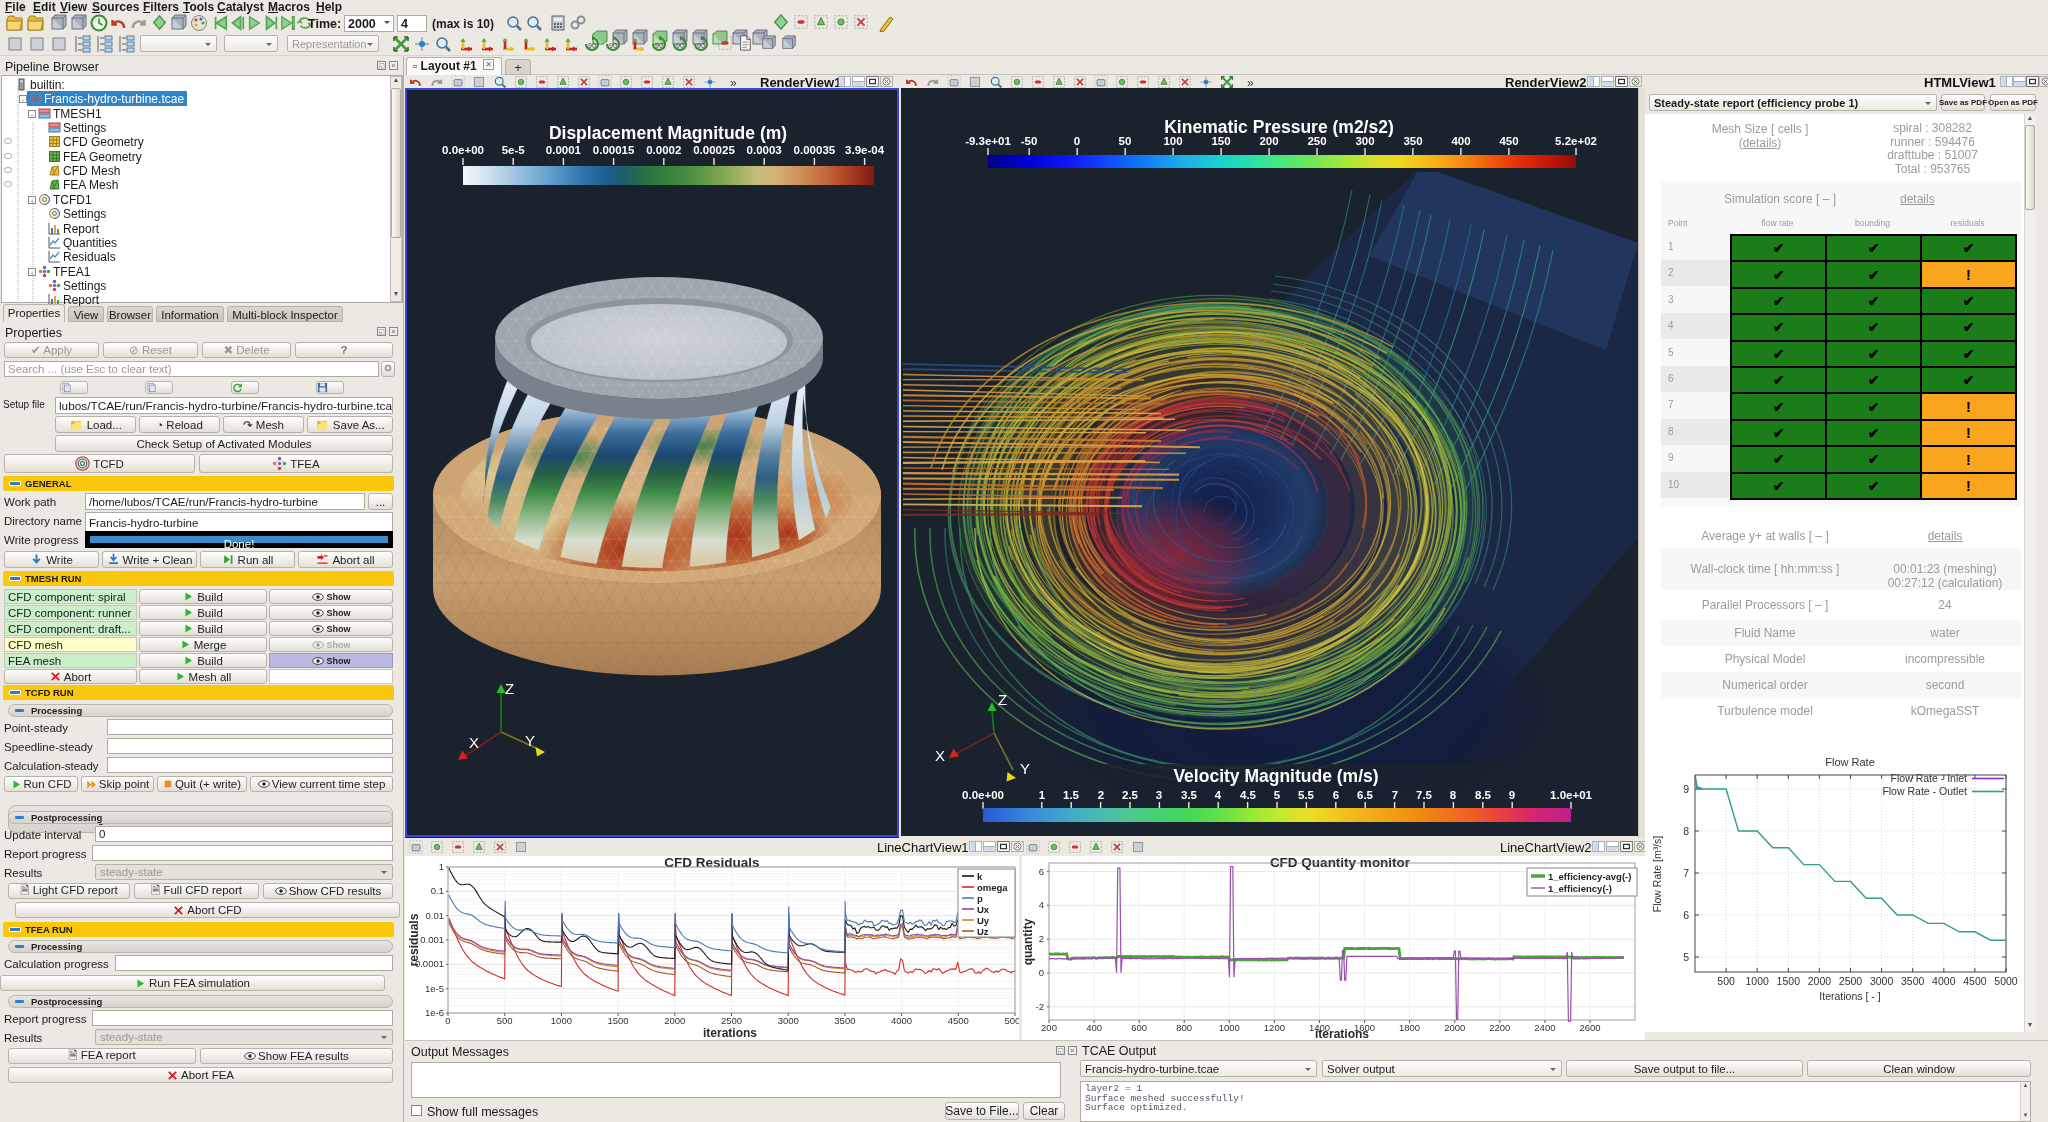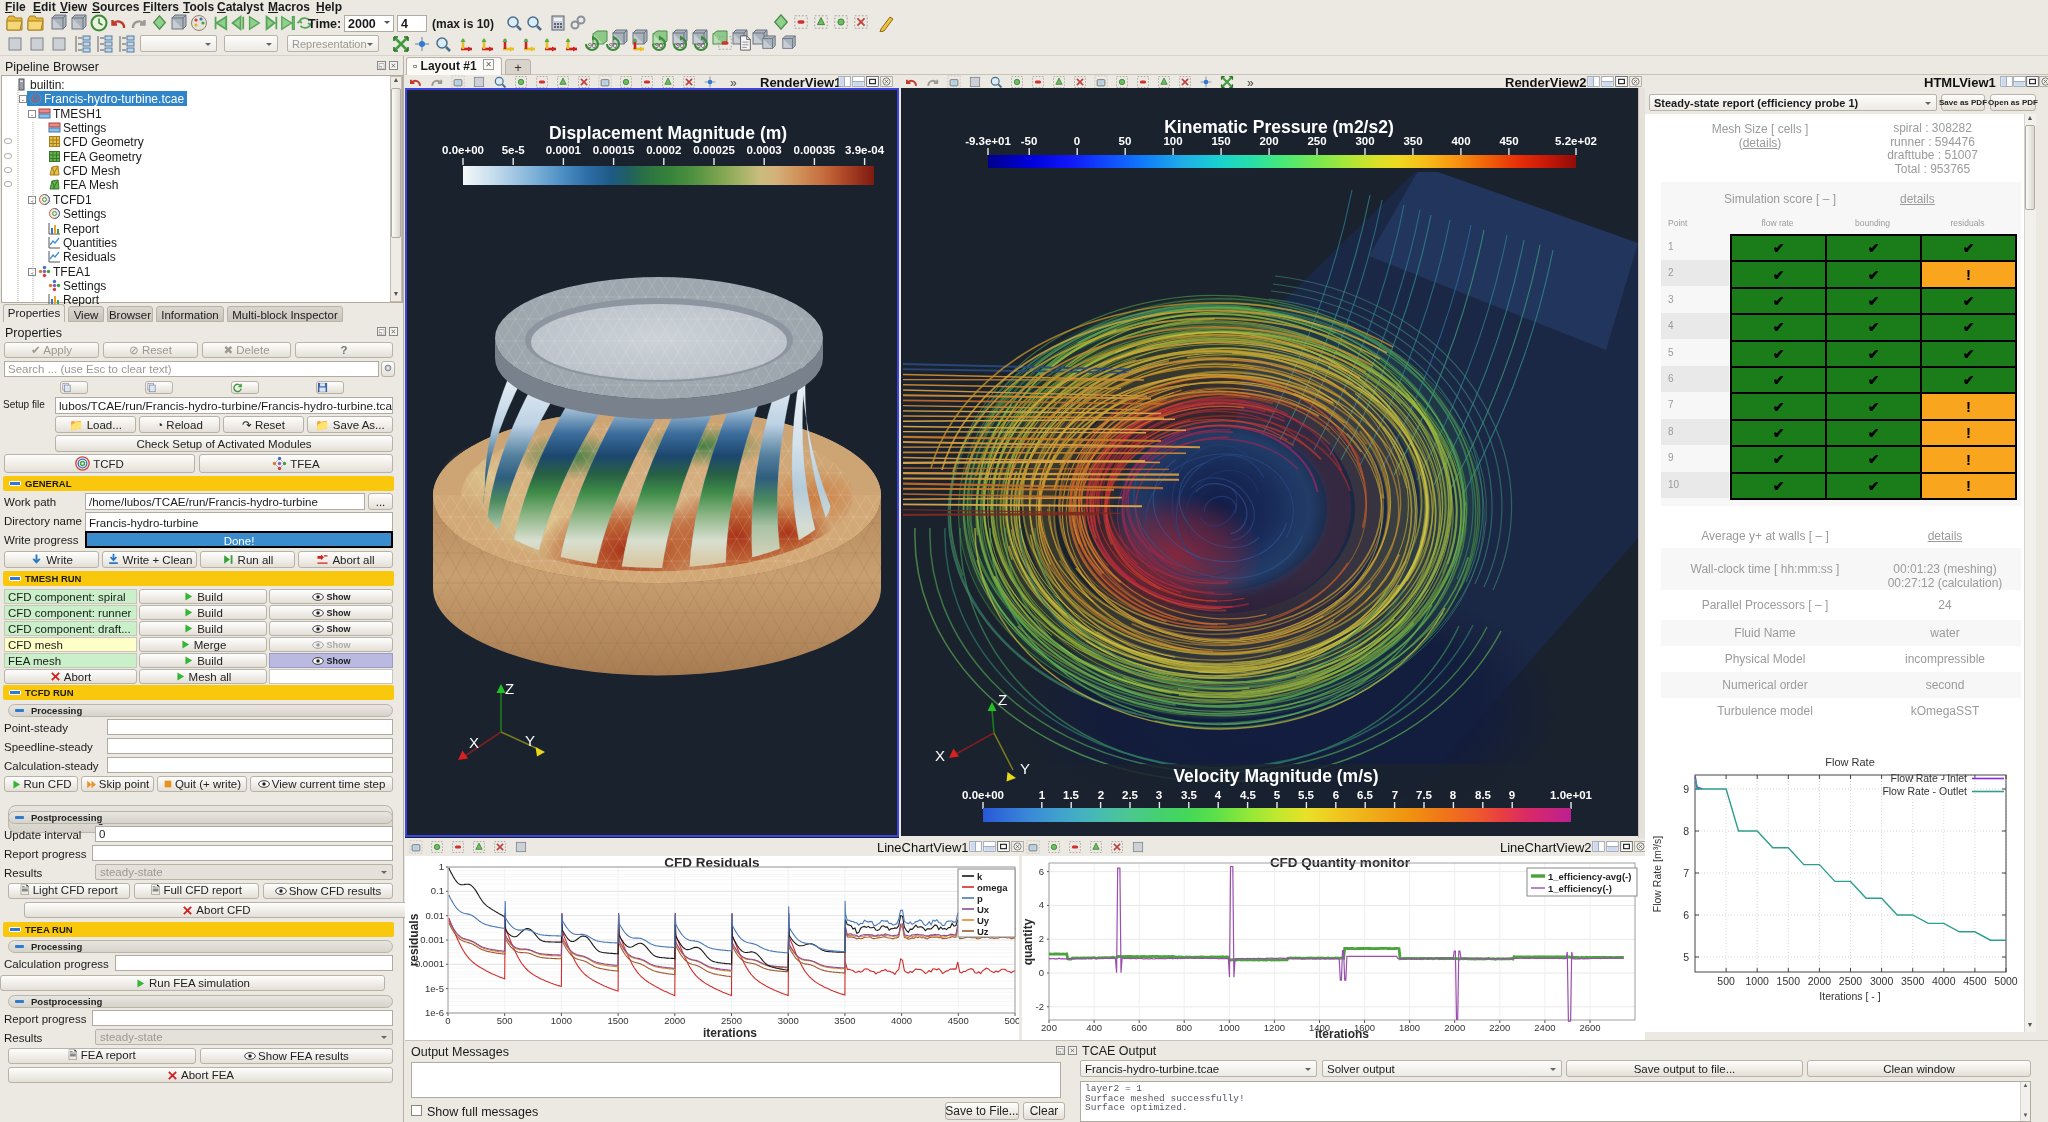--- a/index.html
+++ b/index.html
@@ -654,37 +654,37 @@
     </div>
     <div class="btn" style="left:316px;top:325px;width:28px;height:13px">
       <svg width="11" height="11" viewBox="0 0 18 18">
         <use href="#i-save"></use>
       </svg>
     </div>
     <div class="lbl" style="left:3px;top:343px;font-size:10px">Setup file</div>
     <div class="input" style="left:55px;top:341px;width:338px;height:17px;font-size:11.8px">lubos/TCAE/run/Francis-hydro-turbine/Francis-hydro-turbine.tcae</div>
     <div class="btn" style="left:55px;top:360px;width:81px;height:17px">📁 Load...</div>
     <div class="btn" style="left:139px;top:360px;width:81px;height:17px">◔ Reload</div>
-    <div class="btn" style="left:223px;top:360px;width:81px;height:17px">↷ Reset</div>
+    <div class="btn" style="left:223px;top:360px;width:81px;height:17px">↷ Mesh</div>
     <div class="btn" style="left:307px;top:360px;width:86px;height:17px">📁 Save As...</div>
     <div class="btn" style="left:55px;top:379px;width:338px;height:17px">Check Setup of Activated Modules</div>
     <div class="btn" style="left:4px;top:398px;width:191px;height:19px"><svg width="15" height="15" viewBox="0 0 18 18" style="position:static;margin-right:3px">
         <use href="#i-tcfd"></use>
       </svg>TCFD</div>
     <div class="btn" style="left:199px;top:398px;width:194px;height:19px"><svg width="15" height="15" viewBox="0 0 18 18" style="position:static;margin-right:3px">
         <use href="#i-tfea"></use>
       </svg>TFEA</div>
     <div class="yh" style="left:3px;top:420px;width:391px;height:15px">GENERAL</div>
     <div class="lbl" style="left:4px;top:440px">Work path</div>
     <div class="input" style="left:85px;top:437px;width:280px;height:17px">/home/lubos/TCAE/run/Francis-hydro-turbine</div>
     <div class="btn" style="left:368px;top:437px;width:25px;height:17px">...</div>
     <div class="lbl" style="left:4px;top:459px">Directory name</div>
     <div class="input" style="left:85px;top:456px;width:308px;height:21px">Francis-hydro-turbine</div>
     <div class="lbl" style="left:4px;top:478px">Write progress</div>
-    <div class="abs" style="left:85px;top:475px;width:308px;height:17px;background:#3a8ccc;border:2px solid #000000;color:#fff;text-align:center;font-size:11.5px;line-height:16px">Done!</div>
+    <div class="abs" style="left:85px;top:475px;width:308px;height:17px;background:#3a8ccc;border:5px solid #000000;color:#fff;text-align:center;font-size:11.5px;line-height:16px">Done!</div>
     <div class="btn" style="left:4px;top:495px;width:95px;height:17px"><svg width="13" height="13" viewBox="0 0 18 18" style="position:static;margin-right:3px">
         <use href="#i-down"></use>
       </svg>Write</div>
     <div class="btn" style="left:102px;top:495px;width:95px;height:17px"><svg width="13" height="13" viewBox="0 0 18 18" style="position:static;margin-right:3px">
         <use href="#i-down2"></use>
       </svg>Write + Clean</div>
     <div class="btn" style="left:200px;top:495px;width:95px;height:17px"><svg width="13" height="13" viewBox="0 0 18 18" style="position:static;margin-right:3px">
         <use href="#i-runall"></use>
       </svg>Run all</div>
     <div class="btn" style="left:298px;top:495px;width:95px;height:17px"><svg width="13" height="13" viewBox="0 0 18 18" style="position:static;margin-right:3px">
@@ -774,21 +774,21 @@
     <div class="input" style="left:95px;top:770px;width:298px;height:16px">0</div>
     <div class="lbl" style="left:4px;top:792px">Report progress</div>
     <div class="input" style="left:92px;top:789px;width:301px;height:16px"></div>
     <div class="lbl" style="left:4px;top:811px">Results</div>
     <div class="dd" style="left:95px;top:808px;width:298px;height:16px;color:#9d9890;background:#e4e1da">steady-state</div>
     <div class="btn" style="left:8px;top:827px;width:122px;height:16px">🗎 Light CFD report</div>
     <div class="btn" style="left:134px;top:827px;width:125px;height:16px">🗎 Full CFD report</div>
     <div class="btn" style="left:263px;top:827px;width:130px;height:16px"><svg width="12" height="12" viewBox="0 0 18 18" style="position:static;margin-right:2px">
         <use href="#i-eye"></use>
       </svg>Show CFD results</div>
-    <div class="btn" style="left:24px;top:846px;width:385px;height:16px"><svg width="11" height="11" viewBox="0 0 18 18" style="position:static;margin-right:3px">
+    <div class="btn" style="left:15px;top:846px;width:385px;height:16px"><svg width="11" height="11" viewBox="0 0 18 18" style="position:static;margin-right:3px">
         <use href="#i-abort"></use>
       </svg>Abort CFD</div>
     <div class="yh" style="left:3px;top:866px;width:391px;height:15px">TFEA RUN</div>
     <div class="gh" style="left:8px;top:884px;width:385px;height:13px">Processing</div>
     <div class="lbl" style="left:4px;top:902px">Calculation progress</div>
     <div class="input" style="left:115px;top:899px;width:278px;height:16px"></div>
     <div class="btn" style="left:0;top:919px;width:385px;height:16px"><svg width="11" height="11" viewBox="0 0 18 18" style="position:static;margin-right:3px">
         <use href="#i-play"></use>
       </svg>Run FEA simulation</div>
     <div class="gh" style="left:8px;top:939px;width:385px;height:13px">Postprocessing</div>

